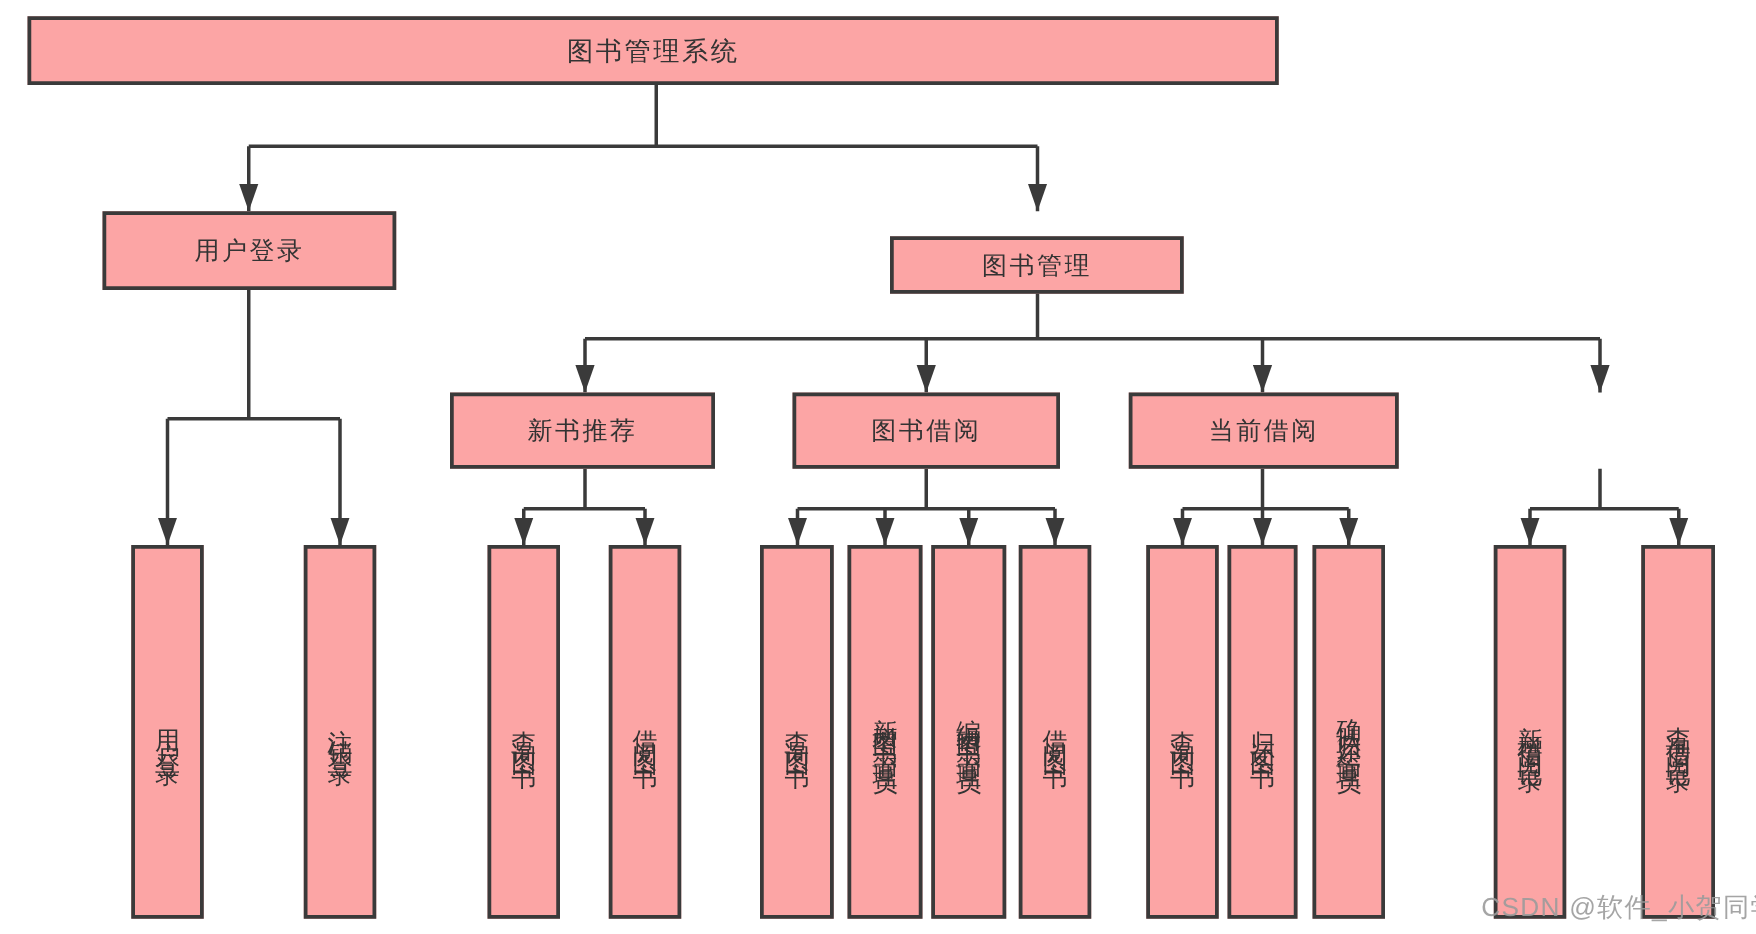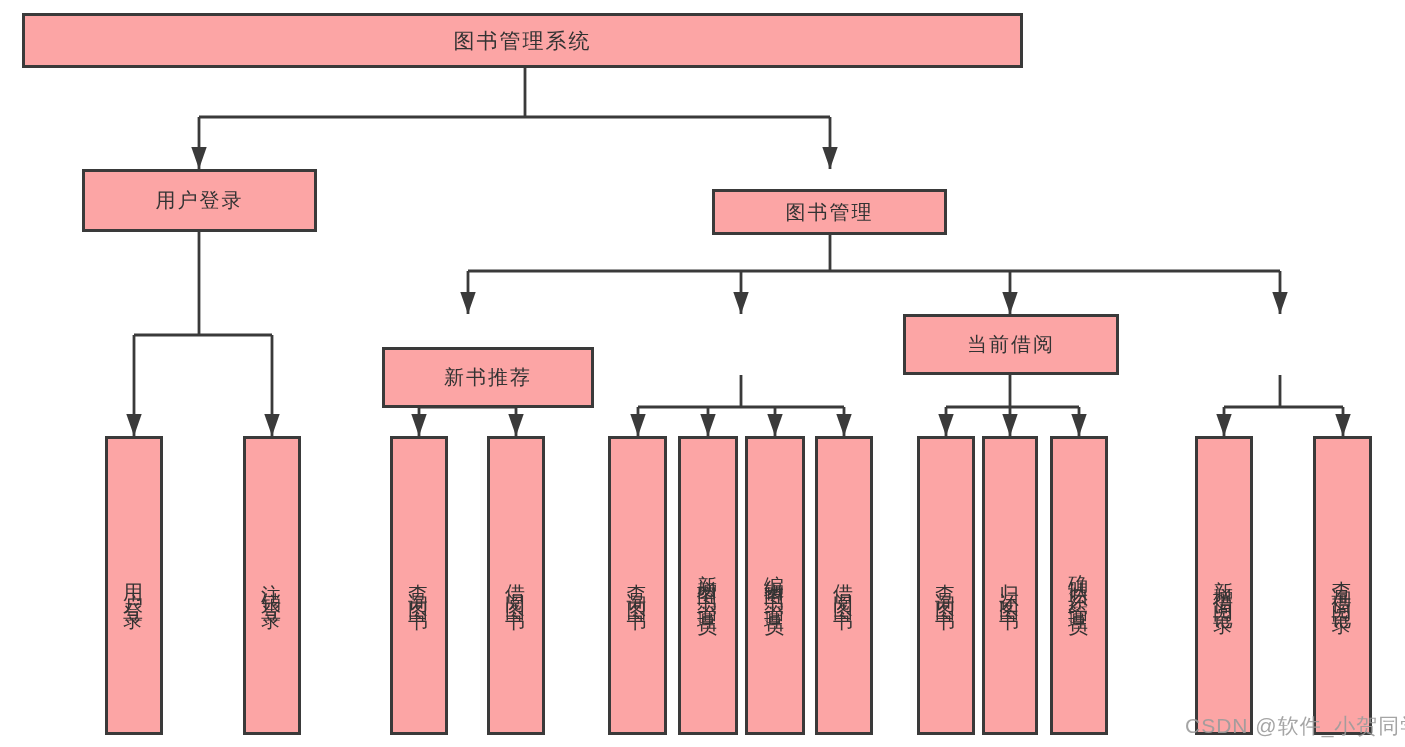--- a/index.html
+++ b/index.html
@@ -31,21 +31,21 @@
     z-index: 2;
   }
   .vbox {
     writing-mode: vertical-rl;
     letter-spacing: 9px;
     font-size: 20px;
   }
   .root-box   { left: 22px;   top: 13px;  width: 1001px; height: 55px; font-size: 21px; }
   .l2-user    { left: 82px;   top: 169px; width: 235px;  height: 63px; }
   .l2-book    { left: 712px;  top: 169px; width: 235px;  height: 46px; margin-top: 20px; }
-  .l3-newrec  { left: 382px;  top: 314px; width: 212px;  height: 61px; margin-top: 33px; }
+  .l3-newrec  { left: 360px;  top: 314px; width: 212px;  height: 61px; }
   .l3-borrow  { left: 634px;  top: 314px; width: 214px;  height: 61px; }
   .l3-current { left: 903px;  top: 314px; width: 216px;  height: 61px; }
   .l3-records { left: 1174px; top: 314px; width: 212px;  height: 61px; }
   .b1  { left: 105px;  top: 436px; width: 58px; height: 299px; }
   .b2  { left: 243px;  top: 436px; width: 58px; height: 299px; }
   .b3  { left: 390px;  top: 436px; width: 58px; height: 299px; }
   .b4  { left: 487px;  top: 436px; width: 58px; height: 299px; }
   .b5  { left: 608px;  top: 436px; width: 59px; height: 299px; }
   .b6  { left: 678px;  top: 436px; width: 60px; height: 299px; letter-spacing: 6px; }
   .b7  { left: 745px;  top: 436px; width: 60px; height: 299px; letter-spacing: 6px; }
@@ -135,20 +135,21 @@
       </g>
     </g>
   </svg>
 
   <div class="box root-box">图书管理系统</div>
 
   <div class="box l2-user">用户登录</div>
   <div class="box l2-book">图书管理</div>
 
   <div class="box l3-newrec">新书推荐</div>
+  <div class="box l3-borrow">图书借阅</div>
   <div class="box l3-current">当前借阅</div>
 
   <div class="box vbox b1">用户登录</div>
   <div class="box vbox b2">注销登录</div>
 
   <div class="box vbox b3">查询图书</div>
   <div class="box vbox b4">借阅图书</div>
 
   <div class="box vbox b5">查询图书</div>
   <div class="box vbox b6">新增图书（管理员）</div>

